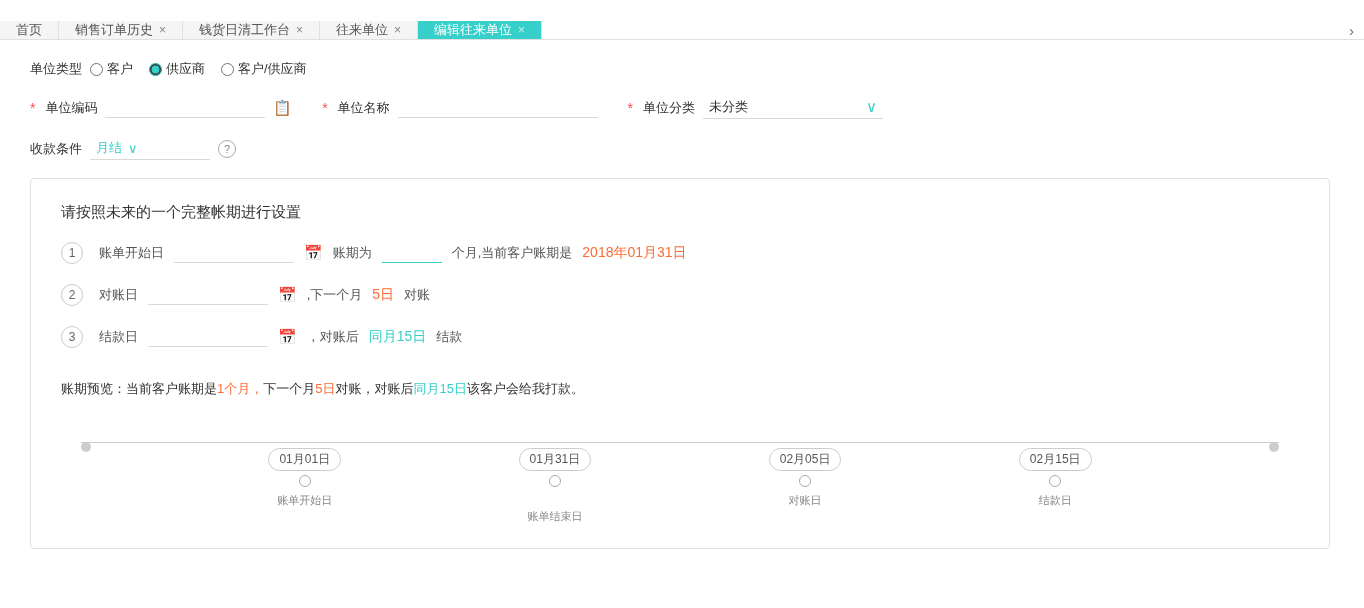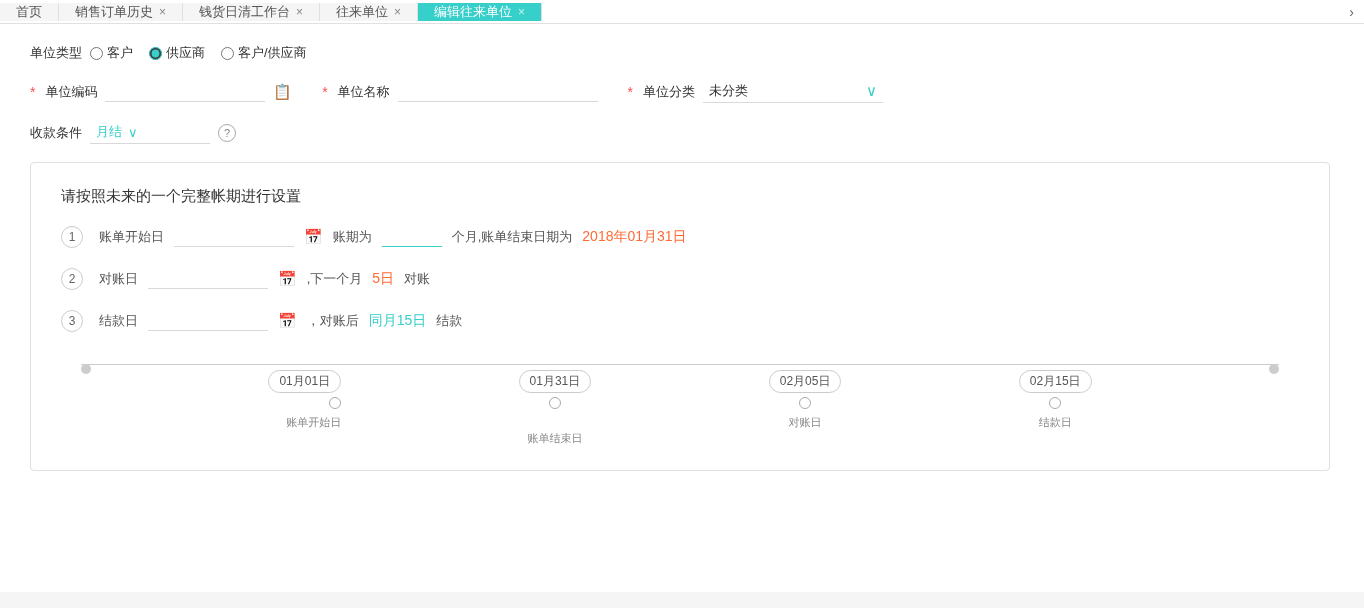--- a/index.html
+++ b/index.html
@@ -1,24 +1,24 @@
 <!DOCTYPE html>
 <html><head>
   <meta charset="utf-8">
   <style>
     * { box-sizing: border-box; margin: 0; padding: 0; }
     body { font-family: 'Microsoft YaHei', Arial, sans-serif; font-size: 14px; color: #333; background: #f5f5f5; }
 
     
     .tab-bar {
       display: flex;
-      align-items: center;
+      align-items: flex-end;
       background: #fff;
       border-bottom: 1px solid #e0e0e0;
-      height: 24px;
+      height: 40px;
     }
     .tab {
       display: flex;
       align-items: center;
       padding: 0 16px;
       cursor: pointer;
       font-size: 13px;
       color: #555;
       border-right: 1px solid #e0e0e0;
       gap: 6px;
@@ -355,21 +355,21 @@
       <div class="step-row">
         <div class="step-num">
             <span>1</span>
           </div>
         <div class="step-content">
           <span class="step-label">账单开始日</span>
           <input type="text" class="step-date-input" style="">
           <span class="cal-icon">📅</span>
           <span class="step-desc">账期为</span>
           <input type="text" class="step-num-input" style="">
-          <span class="step-desc">个月,账单结束日期为</span>
+          <span class="step-desc">个月,当前客户账期是</span>
           <span class="highlight-orange">2018年01月31日</span>
         </div>
       </div>
 
       <div class="step-row">
         <div class="step-num">
             <span>2</span>
           </div>
         <div class="step-content">
           <span class="step-label">对账日</span>
@@ -388,30 +388,33 @@
         <div class="step-content">
           <span class="step-label">结款日</span>
           <input type="text" class="step-date-input" style="">
           <span class="cal-icon">📅</span>
           <span class="step-desc">，对账后</span>
             <span class="highlight-teal">同月15日</span>
             <span class="step-desc">结款</span>
         </div>
       </div>
 
+      <div class="preview-section">
+        <span>账期预览：当前客户账期是</span><span class="highlight-orange">1个月，</span><span>下一个月</span><span class="highlight-orange">5日</span><span>对账，对账后</span><span class="highlight-teal">同月15日</span><span>该客户会给我打款。</span>
+      </div>
 
       <div class="timeline-wrapper">
         <div class="timeline-line"></div>
         <div style="display:flex; justify-content:space-between; align-items:flex-start; position:relative; padding-top: 18px;">
 
           <div style="display:flex;flex-direction:column;align-items:center; position:relative; margin-top:-12px;">
             <div style="width:10px;height:10px;border-radius:50%;background:#ccc;margin-bottom:0;position:relative;z-index:1;margin-top:6px;"></div>
           </div>
 
-          <div style="display:flex;flex-direction:column;align-items:flex-end;position:relative;">
+          <div style="display:flex;flex-direction:column;align-items:center;position:relative;">
             <div style="border:1px solid #ccc;border-radius:12px;padding:2px 10px;font-size:12px;color:#555;background:#fff;white-space:nowrap;margin-bottom:4px;">01月01日</div>
             <div style="width:12px;height:12px;border-radius:50%;border:1.5px solid #aaa;background:#fff;position:relative;z-index:1;"></div>
             <div style="font-size:11px;color:#888;margin-top:6px;white-space:nowrap;">账单开始日</div>
           </div>
 
           <div style="display:flex;flex-direction:column;align-items:center;position:relative;">
             <div style="border:1px solid #ccc;border-radius:12px;padding:2px 10px;font-size:12px;color:#555;background:#fff;white-space:nowrap;margin-bottom:4px;">01月31日</div>
             <div style="width:12px;height:12px;border-radius:50%;border:1.5px solid #aaa;background:#fff;position:relative;z-index:1;"></div>
             <div style="font-size:11px;color:#888;margin-top:22px;white-space:nowrap;">账单结束日</div>
           </div>

